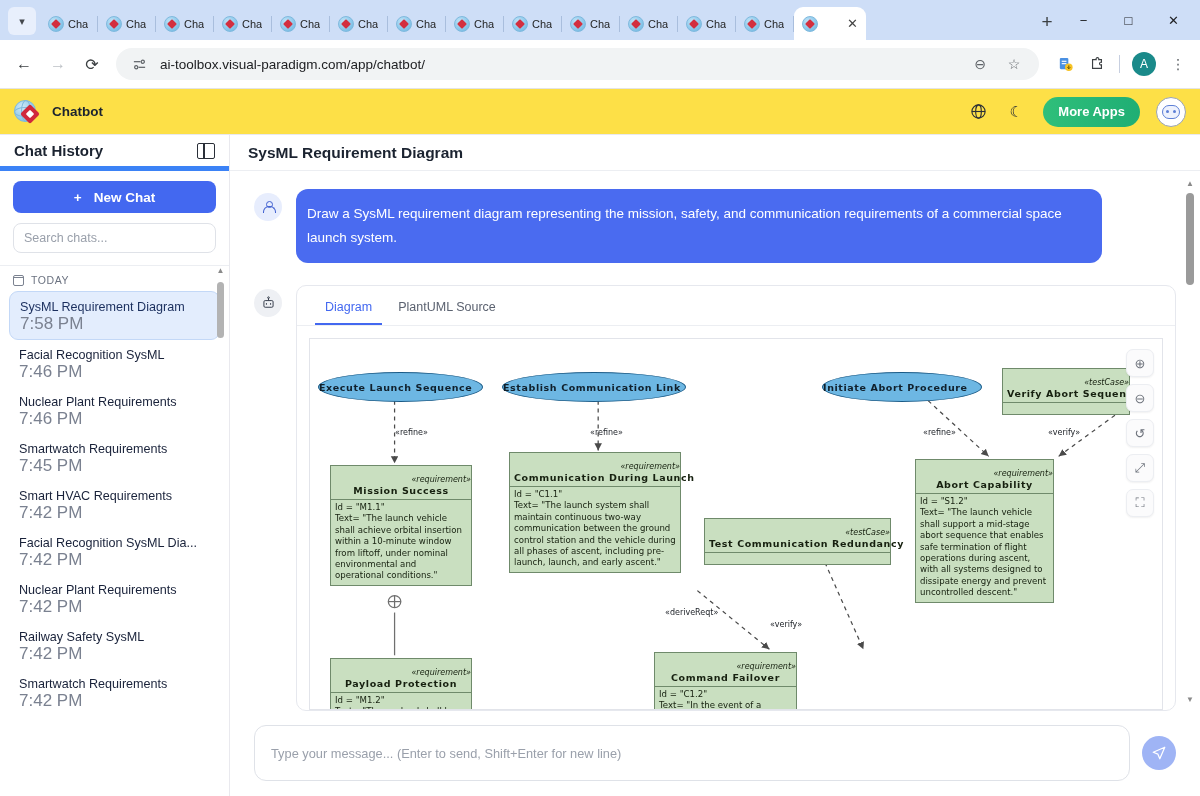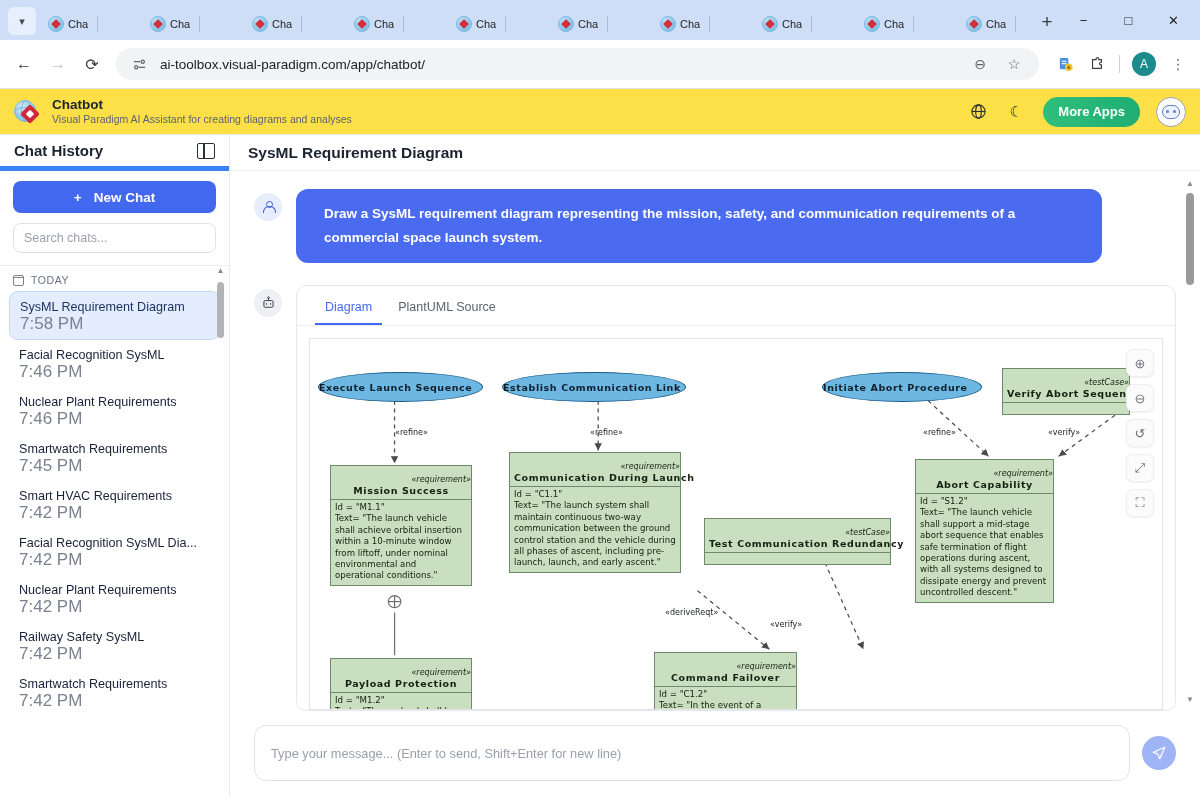--- a/index.html
+++ b/index.html
@@ -15,21 +15,21 @@
 
   .tabstrip {
     height: 40px; background: #cedef7; display: flex; align-items: flex-end;
     padding: 0 4px; gap: 0; position: relative; flex: 0 0 40px;
   }
   .tabstrip-dropdown {
     width: 28px; height: 28px; margin: 0 4px 5px 4px; border-radius: 6px;
     background: #e8effc; display: flex; align-items: center; justify-content: center;
     color: #43474c; font-size: 11px;
   }
-  .tabs-scroll { display: flex; align-items: flex-end; flex: 1; overflow: hidden; height: 40px; gap: 44px; }
+  .tabs-scroll { display: flex; align-items: flex-end; flex: 1; overflow: hidden; height: 40px; }
   .tab {
     height: 33px; min-width: 58px; max-width: 58px; display: flex; align-items: center;
     gap: 4px; padding: 0 8px; border-radius: 9px 9px 0 0; position: relative;
     font-size: 11px; color: #1f1f1f; white-space: nowrap; overflow: hidden;
   }
   .tab:not(.active)::after {
     content: ""; position: absolute; right: 0; top: 9px; height: 16px;
     width: 1px; background: #a9bedd;
   }
   .tab.active { background: #ffffff; max-width: 72px; min-width: 72px; }
@@ -180,22 +180,22 @@
   .conversation { flex: 1; position: relative; min-height: 0; overflow: hidden;
     padding: 18px 24px 0 24px; }
   .msg-row { display: flex; gap: 14px; align-items: flex-start; }
   .user-avatar { width: 28px; height: 28px; border-radius: 50%; background: #e7edfd;
     display: flex; align-items: center; justify-content: center; flex: 0 0 28px; margin-top: 4px; }
   .user-glyph { width: 12px; height: 13px; position: relative; }
   .user-glyph::before { content: ""; position: absolute; left: 3.5px; top: 0; width: 5px; height: 5px;
     border: 1.4px solid #3f5fd0; border-radius: 50%; }
   .user-glyph::after { content: ""; position: absolute; left: 0.5px; bottom: 1px; width: 11px; height: 6px;
     border: 1.4px solid #3f5fd0; border-bottom: none; border-radius: 6px 6px 0 0; }
-  .bubble { background: #4a6bf0; color: #fff; border-radius: 12px; padding: 13px 28px;
-    font-size: 13.5px; line-height: 24px; max-width: 806px; font-weight: bold; }
+  .bubble { background: #4a6bf0; color: #fff; border-radius: 12px; padding: 13px 11px;
+    font-size: 13.5px; line-height: 24px; max-width: 806px; }
   .answer-row { display: flex; gap: 14px; align-items: flex-start; margin-top: 22px; }
   .bot-badge { width: 28px; height: 28px; border-radius: 50%; background: #eef0f4;
     display: flex; align-items: center; justify-content: center; flex: 0 0 28px; margin-top: 4px;
     font-size: 13px; color: #3b4250; }
   .card { flex: 1; border: 1px solid #e6e8ee; border-radius: 10px; background: #fff;
     min-width: 0; overflow: hidden; }
   .card-tabs { display: flex; gap: 6px; padding: 10px 18px 0 18px; border-bottom: 1px solid #eceef2; }
   .card-tab { font-size: 12.5px; color: #5b6270; padding: 4px 10px 9px 10px; }
   .card-tab.active { color: #4368f0; border-bottom: 2px solid #4368f0; }
 
@@ -362,21 +362,20 @@
 
   <div id="app">
 
     <div class="app-header">
       <div class="brand-logo">
         <div class="brand-globe"></div>
         <div class="brand-diamond"></div>
       </div>
       <div>
         <div class="brand-title">Chatbot</div>
-        <div class="brand-sub">Visual Paradigm AI Assistant for creating diagrams and analyses</div>
       </div>
       <div class="header-right">
         <span class="hdr-icon">
           <svg width="17" height="17" viewBox="0 0 18 18" fill="none" stroke="#2b2f36" stroke-width="1.2">
             <circle cx="9" cy="9" r="7"></circle>
               <ellipse cx="9" cy="9" rx="3" ry="7"></ellipse>
             <line x1="2" y1="9" x2="16" y2="9"></line>
           </svg>
         </span>
         <span class="hdr-icon">☾</span>

